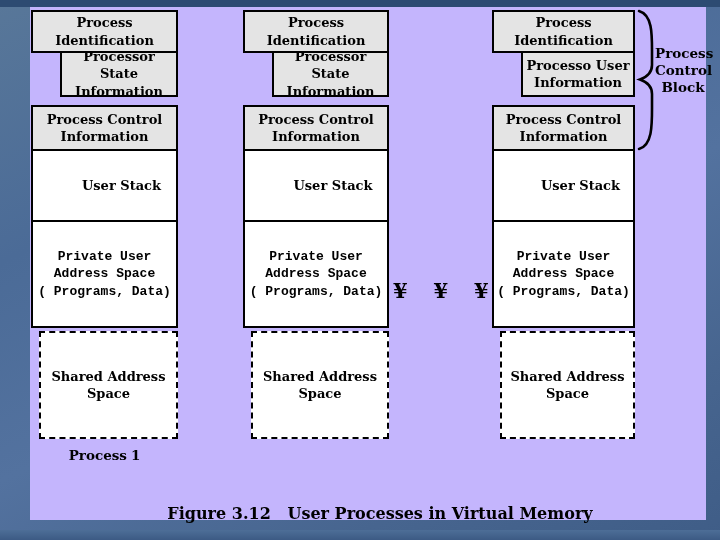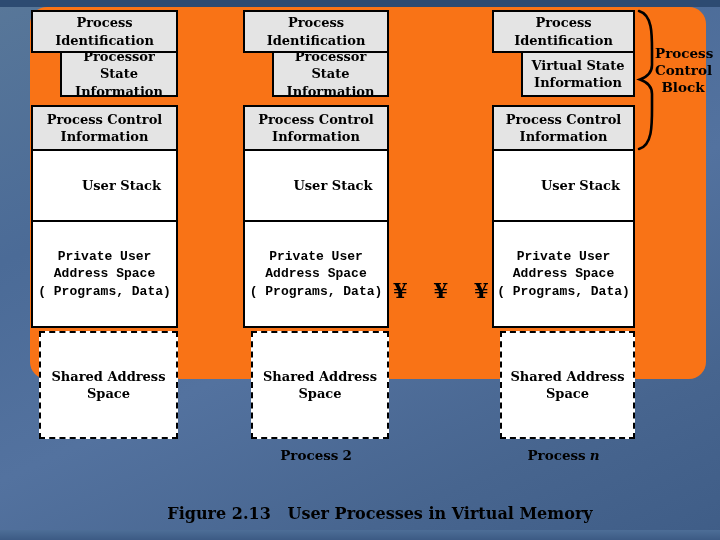--- a/index.html
+++ b/index.html
@@ -5,21 +5,21 @@
   * { margin:0; padding:0; box-sizing:border-box; }
   html,body { width:720px; height:540px; overflow:hidden; }
   body {
     position:relative;
     font-family:"DejaVu Serif", serif;
     background:linear-gradient(155deg,#587799 0%,#4b6b97 30%,#53729f 55%,#47658f 80%,#3f5d87 100%);
   }
   .top-bar { position:absolute; left:0; top:0; width:720px; height:7px; background:#2d4b72; }
   .bottom-bar { position:absolute; left:0; top:530px; width:720px; height:10px;
     background:linear-gradient(#4d6e97,#3c5a84); }
-  .slide { position:absolute; left:30px; top:7px; width:676px; height:372px; background:#f97316;border-radius:17px; }
+  .slide { position:absolute; left:30px; top:7px; width:676px; height:513px; background:#c4b5fd; }
 
   .col { position:absolute; top:3px; }
   .col-1 { left:1px;   width:147px; }
   .col-2 { left:213px; width:146px; }
   .col-3 { left:462px; width:143px; }
 
   .box {
     border:2px solid #000; margin-top:-2px;
     display:flex; align-items:center; justify-content:center;
     text-align:center; font-weight:bold; font-size:13px; line-height:1.32;
@@ -67,62 +67,59 @@
     <div class="box shaded h-state">Processor State
 Information</div>
     <div class="box shaded h-ctl">Process Control
 Information</div>
     <div class="box h-stack">User Stack</div>
     <div class="box h-priv">Private User
 Address Space
 ( Programs, Data)</div>
     <div class="box box-shared">Shared Address
 Space</div>
+    <div class="col-label">
+      <span>Process</span><span class="suffix">1</span>
+    </div>
   </div>
 
   <div class="col col-2">
     <div class="box shaded h-id">Process
 Identification</div>
     <div class="box shaded h-state">Processor State
 Information</div>
     <div class="box shaded h-ctl">Process Control
 Information</div>
     <div class="box h-stack">User Stack</div>
     <div class="box h-priv">Private User
 Address Space
 ( Programs, Data)</div>
     <div class="box box-shared">Shared Address
 Space</div>
-    <div class="col-label">
-      <span>Process</span><span class="suffix">2</span>
-    </div>
   </div>
 
   <div class="col col-3">
     <div class="box shaded h-id">Process
 Identification</div>
-    <div class="box shaded h-state">Virtual State
+    <div class="box shaded h-state">Processo User
 Information</div>
     <div class="box shaded h-ctl">Process Control
 Information</div>
     <div class="box h-stack">User Stack</div>
     <div class="box h-priv">Private User
 Address Space
 ( Programs, Data)</div>
     <div class="box box-shared">Shared Address
 Space</div>
-    <div class="col-label">
-      <span>Process</span><span class="suffix italic">n</span>
-    </div>
   </div>
 
   <svg class="brace" viewBox="0 0 24 144">
     <path d="M3,3 C17,7 16,28 16,47 L16,57 C16,65 11,69 4,71.5 C11,74 16,78 16,86 L16,96 C16,115 17,137 3,141" fill="none" stroke="#000" stroke-width="2.6" stroke-linecap="round"></path>
   </svg>
   <div class="brace-label">Process
 Control
 Block</div>
 
   <div class="ellipsis">¥   ¥   ¥</div>
 
-  <div class="caption">Figure 2.13   User Processes in Virtual Memory</div>
+  <div class="caption">Figure 3.12   User Processes in Virtual Memory</div>
 
 </div>
 
 </body></html>

